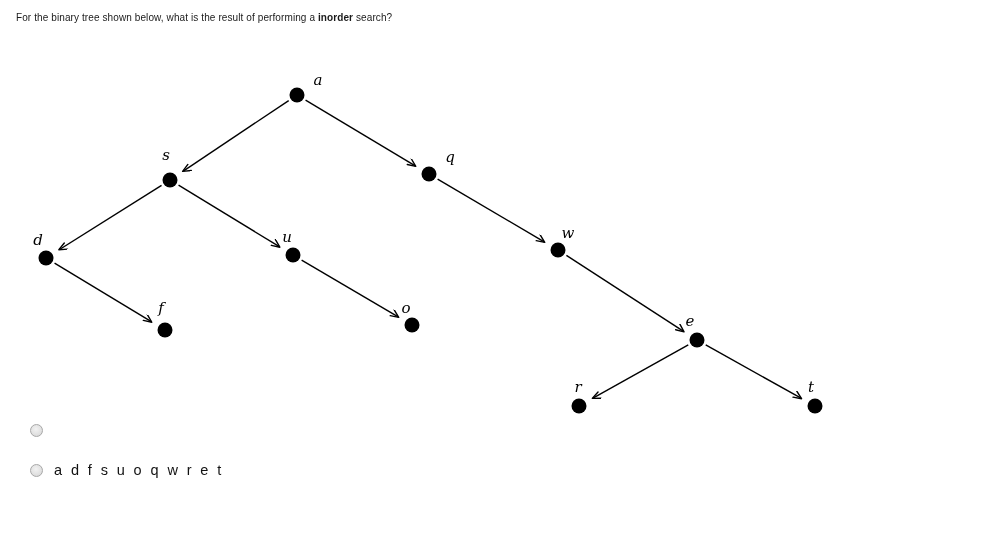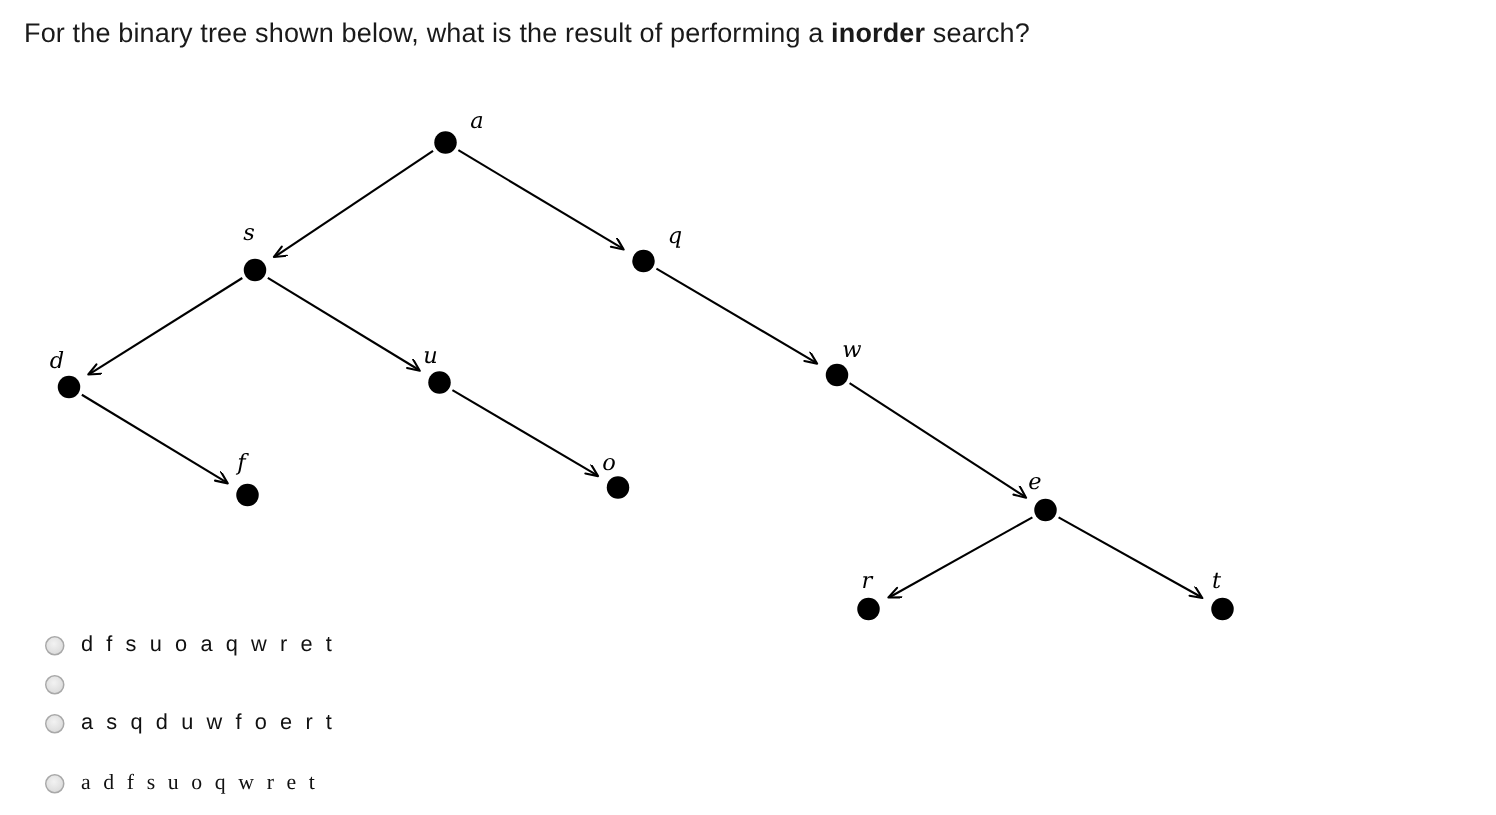--- a/index.html
+++ b/index.html
@@ -11,21 +11,21 @@
     width: 997px;
     height: 543px;
     position: relative;
     font-family: "Liberation Sans", sans-serif;
     overflow: hidden;
   }
   #question-text {
     position: absolute;
     left: 16px;
     top: 12px;
-    font-size: 18px;
+    font-size: 10px;
     color: #1a1a1a;
     white-space: nowrap;
     letter-spacing: 0.1px;
   }
   #question-text b {
     font-weight: bold;
   }
   #tree-figure {
     position: absolute;
     left: 0;
@@ -49,21 +49,20 @@
     width: 420px;
   }
   .option-row {
     display: flex;
     align-items: center;
     height: 20px;
     margin-bottom: 6px;
   }
   .option-row.spaced {
     margin-top: 20px;
-    font-family: Liberation Serif, serif;
   }
   .radio-btn {
     width: 13px;
     height: 13px;
     border-radius: 50%;
     border: 1px solid #a8a8a8;
     background: radial-gradient(circle at 45% 38%, #f2f2f2 0%, #e2e2e2 55%, #d4d4d4 100%);
     box-sizing: border-box;
     flex: 0 0 auto;
     cursor: pointer;
@@ -128,26 +127,18 @@
         <text x="690" y="271" class="node-label" text-anchor="middle">e</text>
         <text x="578" y="337" class="node-label" text-anchor="middle">r</text>
         <text x="811" y="337" class="node-label" text-anchor="middle">t</text>
       </g>
   </svg>
 </div>
 
 <div id="options-list">
     <div class="option-row">
       <span class="radio-btn"></span>
-      <span class="option-label">d f s u o a q w r e t</span>
-    </div>
-    <div class="option-row">
-      <span class="radio-btn"></span>
-    </div>
-    <div class="option-row">
-      <span class="radio-btn"></span>
-      <span class="option-label">a s q d u w f o e r t</span>
     </div>
     <div class="option-row spaced">
       <span class="radio-btn"></span>
       <span class="option-label">a d f s u o q w r e t</span>
     </div>
   </div>
 
 </body></html>

